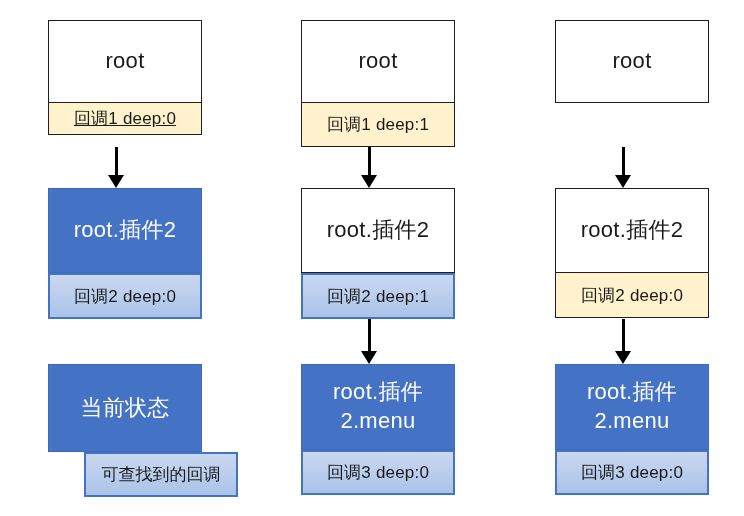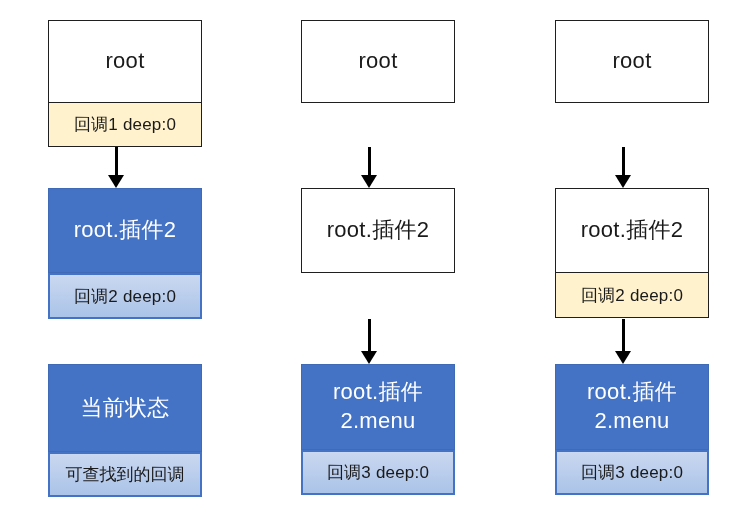--- a/index.html
+++ b/index.html
@@ -95,21 +95,21 @@
 </style>
 </head>
 <body>
 
 <div class="canvas">
 
   <div class="node" style="left:30px; top:20px;">
     <div class="node-main white" style="height:83px;">
       <span class="node-title">root</span>
     </div>
-    <div class="node-callout cream" style="height:45px;">
+    <div class="node-callout cream" style="height:33px;text-decoration:underline;">
       <span class="callout-text">回调1 deep:0</span>
     </div>
   </div>
 
   <div class="arrow" style="left:108px; top:147px; height:41px;">
     <div class="arrow-stem"></div>
     <div class="arrow-head"></div>
   </div>
 
   <div class="node" style="left:30px; top:188px;">
@@ -118,39 +118,45 @@
     </div>
     <div class="node-callout lightblue" style="height:46px;">
       <span class="callout-text">回调2 deep:0</span>
     </div>
   </div>
 
   <div class="node" style="left:30px; top:364px;">
     <div class="node-main blue" style="height:88px;">
       <span class="node-title">当前状态</span>
     </div>
-    <div class="node-callout lightblue" style="height:45px;">
+    <div class="node-callout lightblue" style="height:45px;margin-left:36px;">
       <span class="legend-callout-text">可查找到的回调</span>
     </div>
   </div>
 
   <div class="node" style="left:283px; top:20px;">
     <div class="node-main white" style="height:83px;">
       <span class="node-title">root</span>
     </div>
+    <div class="node-callout cream" style="height:45px;">
+      <span class="callout-text">回调1 deep:1</span>
+    </div>
   </div>
 
   <div class="arrow" style="left:361px; top:147px; height:41px;">
     <div class="arrow-stem"></div>
     <div class="arrow-head"></div>
   </div>
 
   <div class="node" style="left:283px; top:188px;">
     <div class="node-main white" style="height:85px;">
       <span class="node-title">root.插件2</span>
+    </div>
+    <div class="node-callout lightblue" style="height:46px;">
+      <span class="callout-text">回调2 deep:1</span>
     </div>
   </div>
 
   <div class="arrow" style="left:361px; top:319px; height:45px;">
     <div class="arrow-stem"></div>
     <div class="arrow-head"></div>
   </div>
 
   <div class="node" style="left:283px; top:364px;">
     <div class="node-main blue" style="height:86px;">

